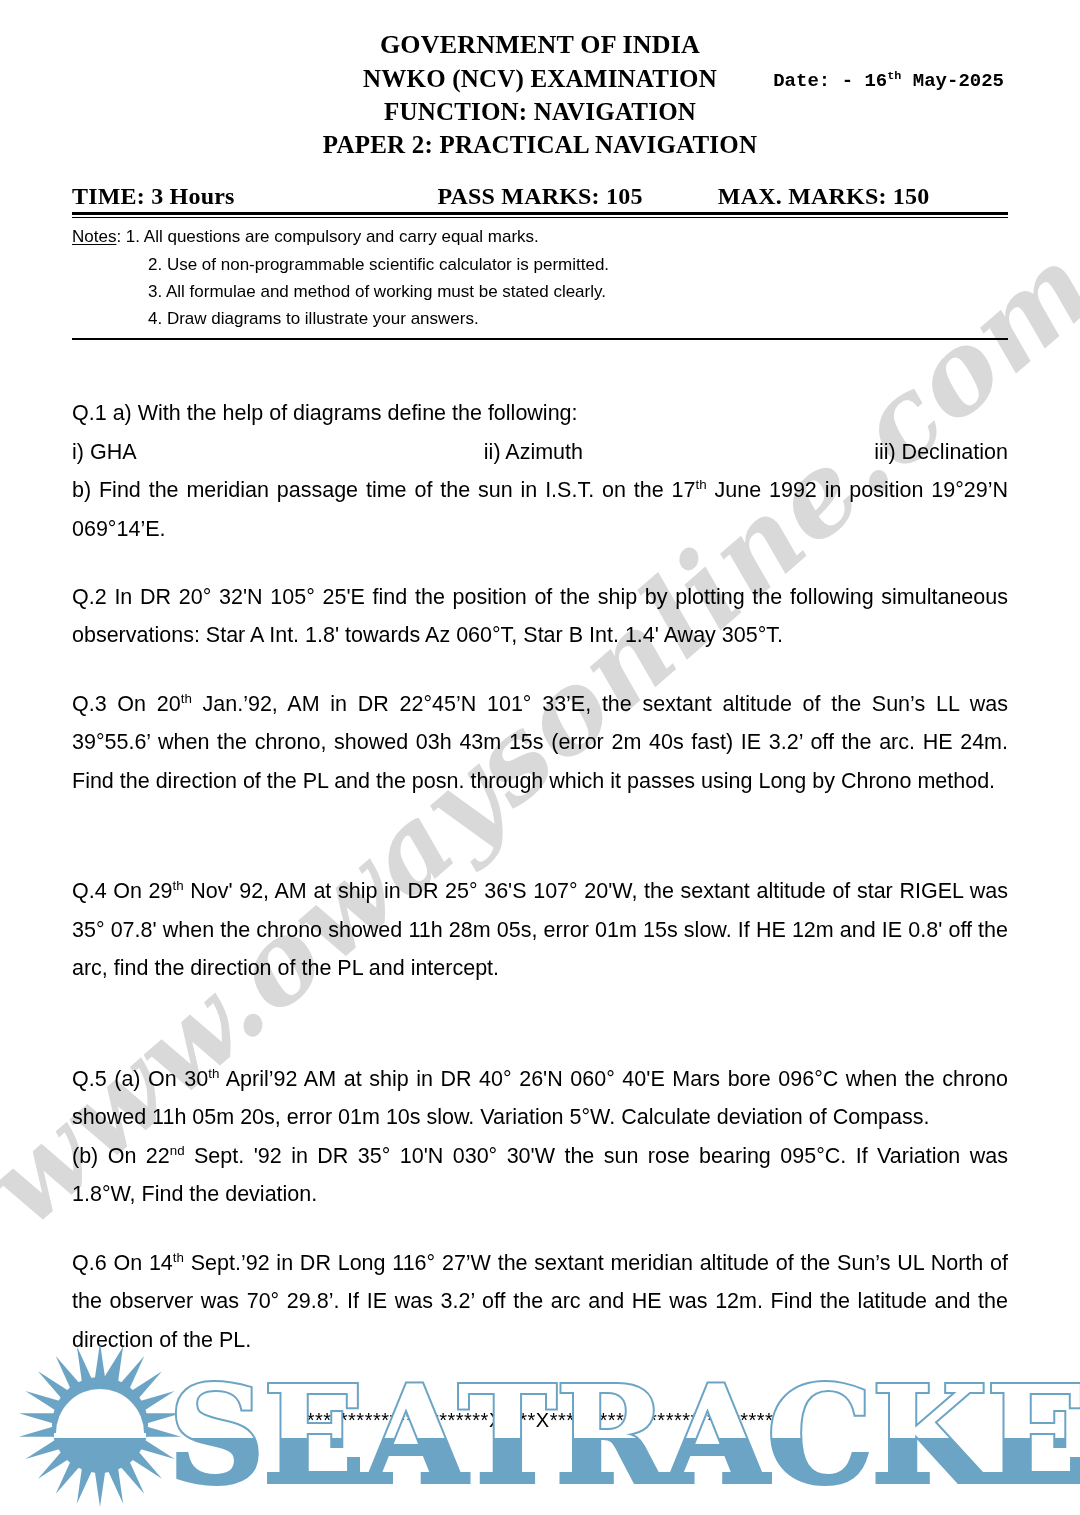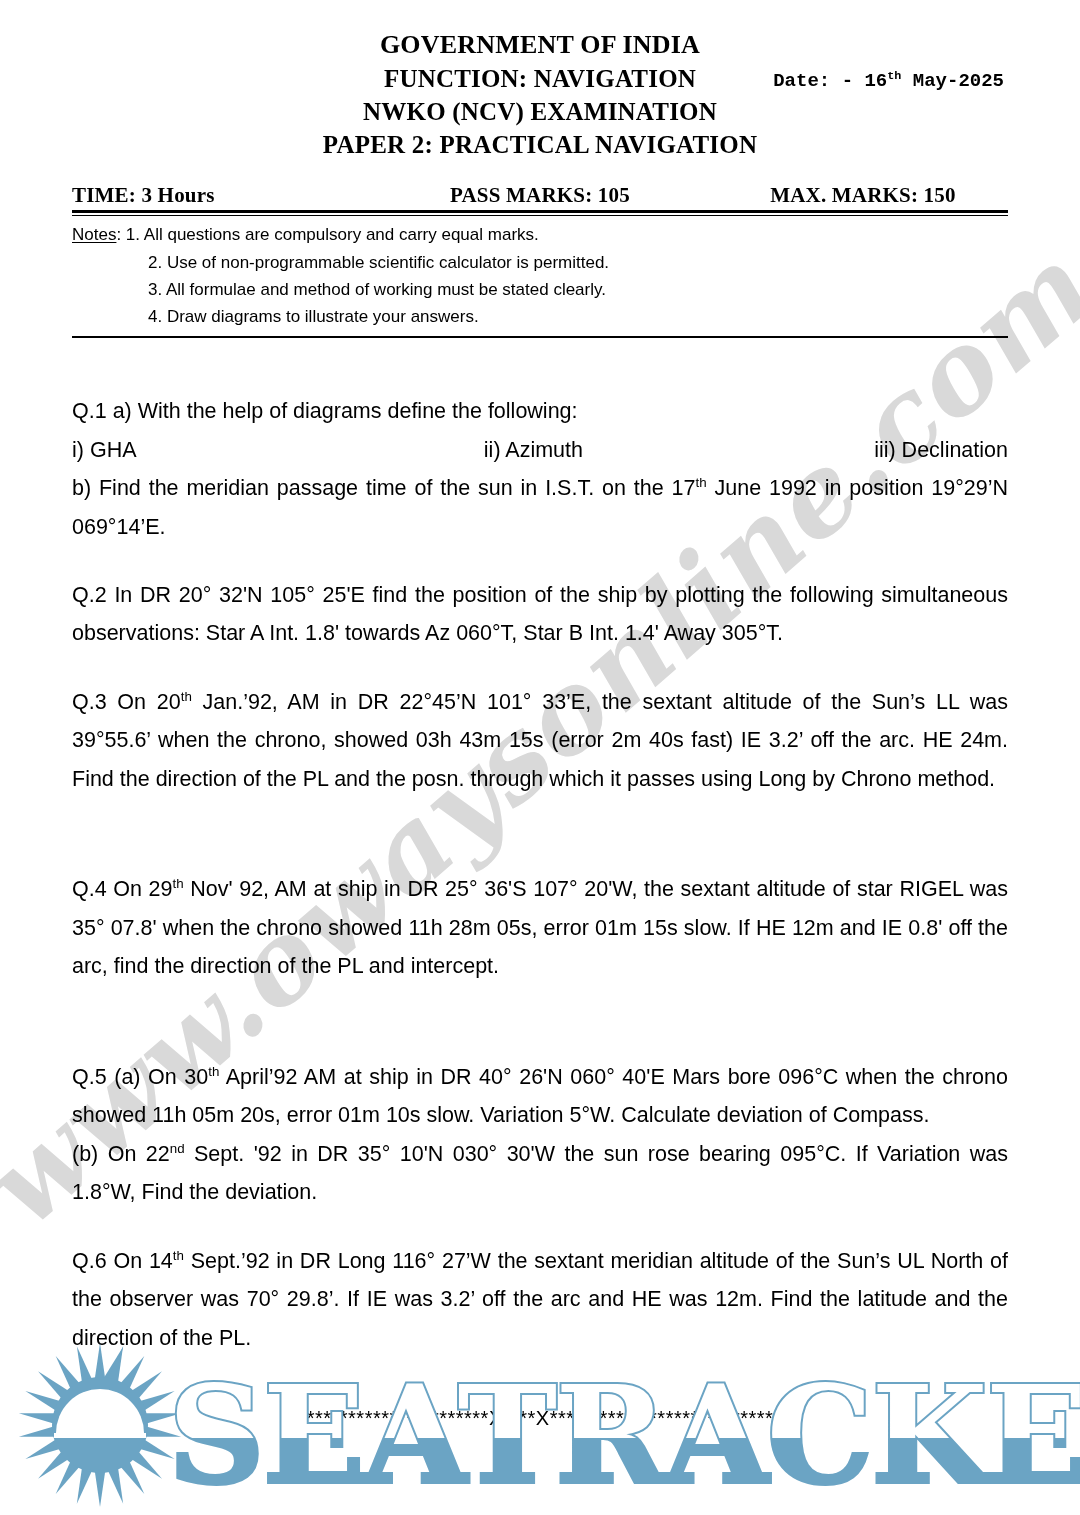--- a/index.html
+++ b/index.html
@@ -70,26 +70,26 @@
   }
   sup { font-size: 0.62em; vertical-align: super; line-height: 0; }
 
   
   .marks-row {
     display: flex;
     align-items: flex-end;
     margin-top: 22px;
     font-family: "Liberation Serif", "DejaVu Serif", serif;
     font-weight: 700;
-    font-size: 21px;
+    font-size: 24px;
     letter-spacing: 0.2px;
   }
   .marks-row .m-time  { flex: 0 0 31%; text-align: left; }
   .marks-row .m-pass  { flex: 0 0 38%; text-align: center; }
-  .marks-row .m-max   { flex: 1 1 auto; text-align: center; }
+  .marks-row .m-max   { flex: 1 1 auto; text-align: left; }
 
   .rule-double {
     margin-top: 2px;
     border-top: 3px solid #000;
     border-bottom: 1px solid #000;
     height: 2px;
   }
   .rule-single {
     margin-top: 6px;
     border-top: 2px solid #000;
@@ -156,22 +156,22 @@
 
 <div class="page">
 
   <div class="watermark">www.owaysonline.com</div>
 
   <div class="content">
 
     <div class="hdr-wrap">
       <div class="hdr-center">
         <div class="l1">GOVERNMENT OF INDIA</div>
+        <div>NWKO (NCV) EXAMINATION</div>
         <div>FUNCTION: NAVIGATION</div>
-        <div>NWKO (NCV) EXAMINATION</div>
         <div>PAPER 2: PRACTICAL NAVIGATION</div>
       </div>
       <div class="date-line"><span>Date: - 16</span><sup>th</sup><span> May-2025</span></div>
     </div>
 
     <div class="marks-row">
       <div class="m-time">TIME: 3 Hours</div>
       <div class="m-pass">PASS MARKS: 105</div>
       <div class="m-max">MAX. MARKS: 150</div>
     </div>

